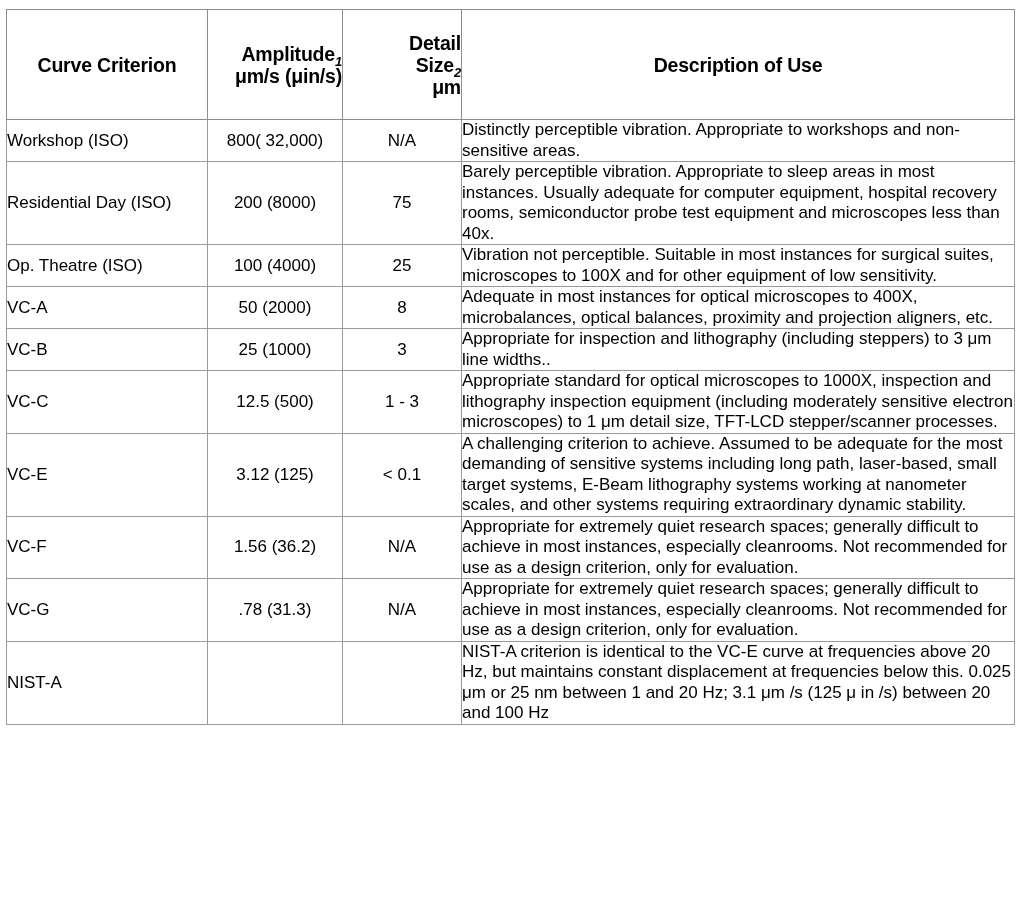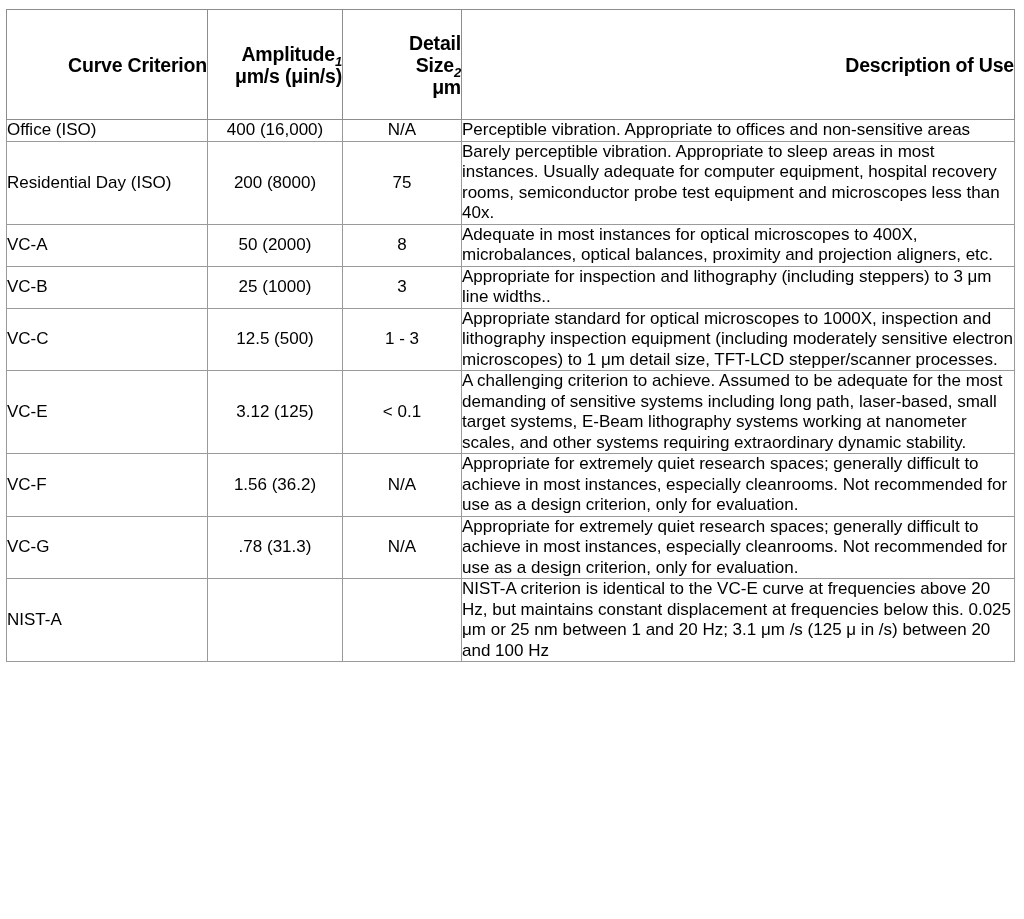--- a/index.html
+++ b/index.html
@@ -51,21 +51,21 @@
 
   
   tr.head-row { height: 110px; }
   .hd {
     font-weight: bold;
     font-size: 19.5px;
     line-height: 22px;
     letter-spacing: -0.2px;
   }
   .hd-left {
-    text-align: right;
+    text-align: center;
     padding: 0 0 0 6px;
   }
   .hd-center {
     text-align: right;
     padding: 0 4px;
   }
   .sub {
     font-size: 13px;
     font-style: italic;
     font-weight: bold;
@@ -122,30 +122,36 @@
             <div><span>Size</span><span class="sub">2</span></div>
             <div>μm</div>
           </th>
           <th class="hd hd-left">
             <span>Description of Use</span>
           </th>
         </tr>
       </thead>
       <tbody id="table-body">
           <tr>
-            <td class="crit">Office (ISO)</td>
-            <td class="num">400 (16,000)</td>
+            <td class="crit">Workshop (ISO)</td>
+            <td class="num">800( 32,000)</td>
             <td class="num">N/A</td>
-            <td class="desc">Perceptible vibration. Appropriate to offices and non-sensitive areas</td>
+            <td class="desc">Distinctly perceptible vibration. Appropriate to workshops and non-sensitive areas.</td>
           </tr>
           <tr>
             <td class="crit">Residential Day (ISO)</td>
             <td class="num">200 (8000)</td>
             <td class="num">75</td>
             <td class="desc">Barely perceptible vibration. Appropriate to sleep areas in most instances. Usually adequate for computer equipment, hospital recovery rooms, semiconductor probe test equipment and microscopes less than 40x.</td>
+          </tr>
+          <tr>
+            <td class="crit">Op. Theatre (ISO)</td>
+            <td class="num">100 (4000)</td>
+            <td class="num">25</td>
+            <td class="desc">Vibration not perceptible. Suitable in most instances for surgical suites, microscopes to 100X and for other equipment of low sensitivity.</td>
           </tr>
           <tr>
             <td class="crit">VC-A</td>
             <td class="num">50 (2000)</td>
             <td class="num">8</td>
             <td class="desc">Adequate in most instances for optical microscopes to 400X, microbalances, optical balances, proximity and projection aligners, etc.</td>
           </tr>
           <tr>
             <td class="crit">VC-B</td>
             <td class="num">25 (1000)</td>

